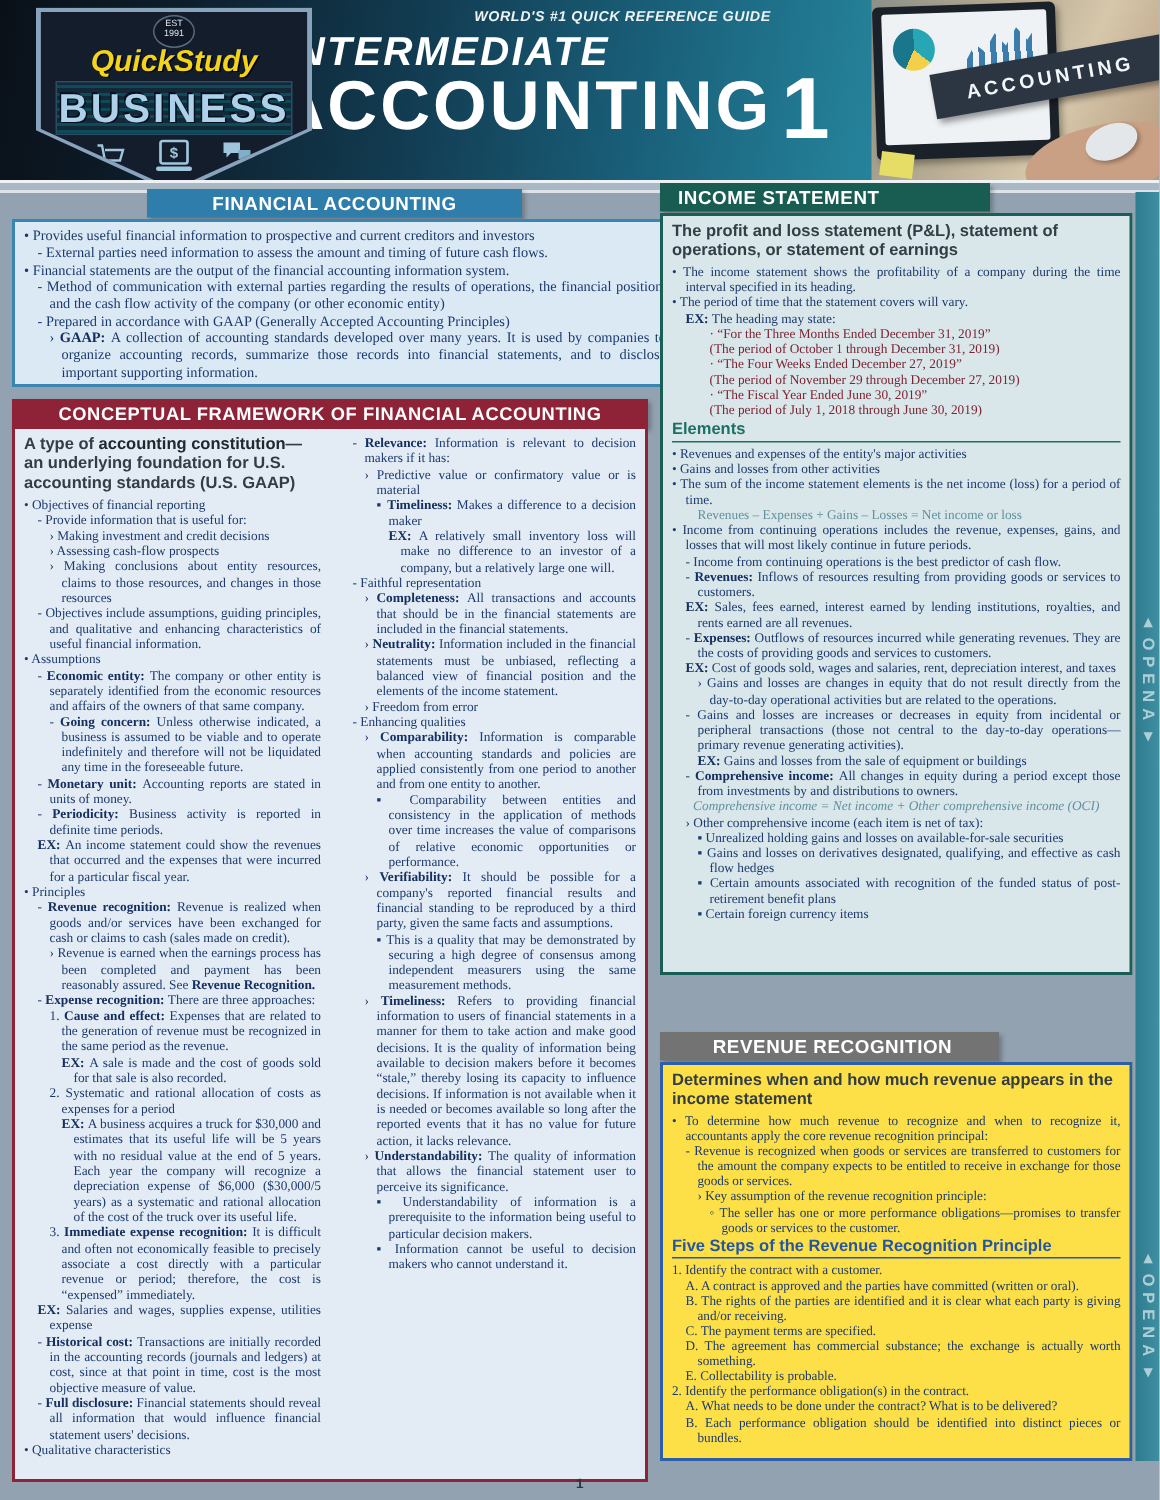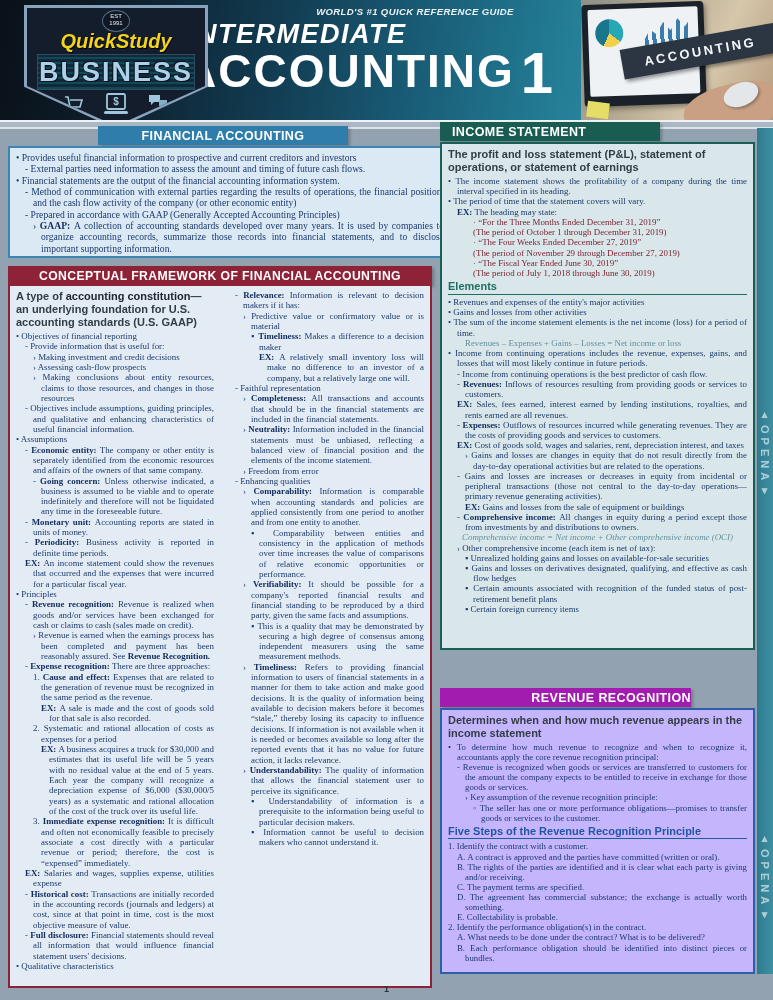--- a/index.html
+++ b/index.html
@@ -64,29 +64,29 @@
   .wm{position:absolute;right:1px;writing-mode:vertical-rl;font-family:"Liberation Sans",sans-serif;
     font-weight:bold;font-size:11px;letter-spacing:4px;color:rgba(255,255,255,.6);}
   .wm1{top:408px;} .wm2{top:832px;}
   
   .hdr{position:absolute;font-family:"Liberation Sans",sans-serif;font-weight:bold;color:#fff;
     font-size:12.5px;letter-spacing:.4px;text-align:center;padding-top:3px;height:16px;
     box-shadow:2px 2px 3px rgba(0,0,0,.25);}
   .hdr-fa{left:98px;top:126px;width:250px;background:#2f7dab;}
   .hdr-cf{left:8px;top:266px;width:424px;background:#8e2236;font-size:12.2px;}
   .hdr-is{left:440px;top:122px;width:208px;background:#195c52;text-align:left;padding-left:12px;}
-  .hdr-rr{left:440px;top:688px;width:222px;background:#a21caf;text-align:right;padding-left:29px;}
+  .hdr-rr{left:440px;top:688px;width:222px;background:#737373;text-align:center;padding-left:4px;}
   .panel{position:absolute;box-sizing:border-box;overflow:hidden;padding:4px 6px;}
   .panel-fa{left:8px;top:146px;width:444px;height:112px;background:#dbe9f4;border:2px solid #3a85b2;
     font-size:9.6px;line-height:1.18;}
   .panel-cf{left:8px;top:284px;width:424px;height:704px;background:#e3ecf4;border:2px solid #8e2236;
     font-size:8.9px;line-height:1.16;}
   .panel-is{left:440px;top:142px;width:315px;height:508px;background:#d9e7ea;border:2px solid #1a5f55;
     font-size:8.9px;line-height:1.15;}
-  .panel-rr{left:440px;top:708px;width:315px;height:266px;background:#c4b5fd;border:2px solid #2d5fa8;
+  .panel-rr{left:440px;top:708px;width:315px;height:266px;background:#fde047;border:2px solid #2d5fa8;
     font-size:8.8px;line-height:1.15;}
   .cols{column-count:2;column-gap:12px;column-fill:auto;height:692px;}
   
   .para{margin:0;color:#1c3a6e;text-align:justify;}
   .para b{color:#152f60;}
   .i0{padding-left:9px;text-indent:-9px;}
   .i1{padding-left:17px;text-indent:-8px;}
   .i2{padding-left:25px;text-indent:-8px;}
   .i3{padding-left:33px;text-indent:-8px;}
   .i4{padding-left:41px;text-indent:-8px;}

